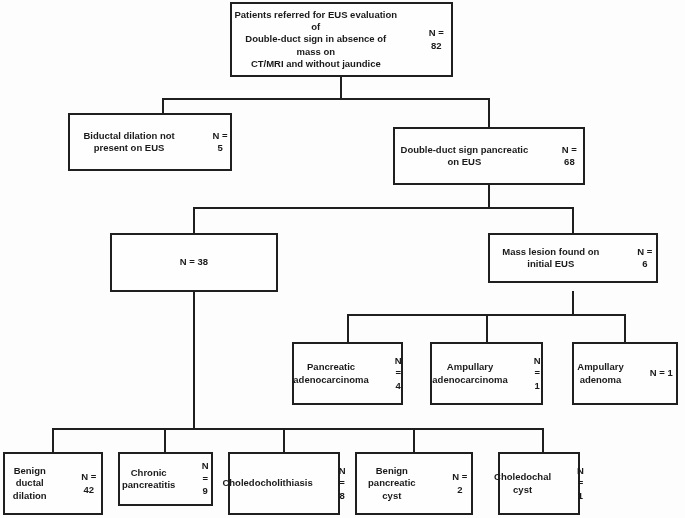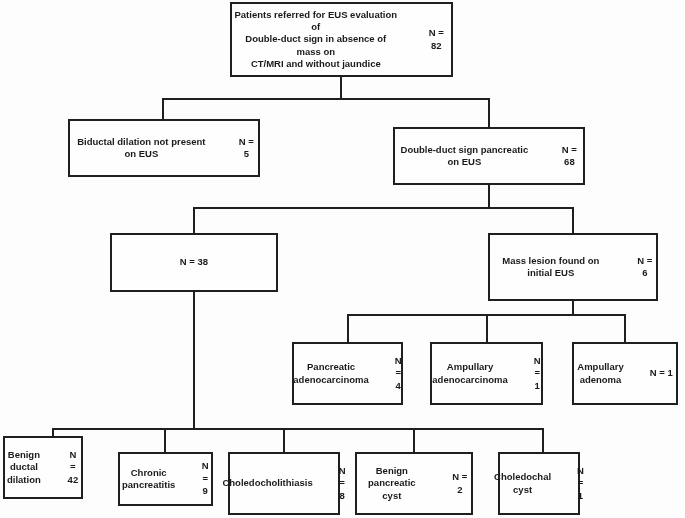--- a/index.html
+++ b/index.html
@@ -69,35 +69,35 @@
   <div class="conn v" style="left:413px;top:428px;height:25px"></div>
   <div class="conn v" style="left:542px;top:428px;height:25px"></div>
 
   <div class="node" style="left:230px;top:2px;width:223px;height:75px">
     <div class="node-label">Patients referred for EUS evaluation of
 Double-duct sign in absence of mass on
 CT/MRI and without jaundice</div>
     <div class="node-count">N = 82</div>
   </div>
 
-  <div class="node" style="left:68px;top:119px;width:192px;height:58px">
+  <div class="node" style="left:68px;top:113px;width:164px;height:58px">
     <div class="node-label">Biductal dilation not present on EUS</div>
     <div class="node-count">N = 5</div>
   </div>
 
   <div class="node" style="left:393px;top:127px;width:192px;height:58px">
     <div class="node-label">Double-duct sign pancreatic on EUS</div>
     <div class="node-count">N = 68</div>
   </div>
 
   <div class="node" style="left:110px;top:233px;width:168px;height:59px">
     <div class="node-count">N = 38</div>
   </div>
 
-  <div class="node" style="left:488px;top:233px;width:170px;height:68px">
+  <div class="node" style="left:488px;top:233px;width:170px;height:50px">
     <div class="node-label">Mass lesion found on initial EUS</div>
     <div class="node-count">N = 6</div>
   </div>
 
   <div class="node" style="left:292px;top:342px;width:111px;height:63px">
     <div class="node-label">Pancreatic
 adenocarcinoma</div>
     <div class="node-count">N = 4</div>
   </div>
 
@@ -106,21 +106,21 @@
 adenocarcinoma</div>
     <div class="node-count">N = 1</div>
   </div>
 
   <div class="node" style="left:572px;top:342px;width:106px;height:63px">
     <div class="node-label">Ampullary
 adenoma</div>
     <div class="node-count">N = 1</div>
   </div>
 
-  <div class="node" style="left:3px;top:436px;width:80px;height:63px">
+  <div class="node" style="left:3px;top:452px;width:100px;height:63px">
     <div class="node-label">Benign ductal
 dilation</div>
     <div class="node-count">N = 42</div>
   </div>
 
   <div class="node" style="left:118px;top:452px;width:95px;height:54px">
     <div class="node-label">Chronic
 pancreatitis</div>
     <div class="node-count">N = 9</div>
   </div>

